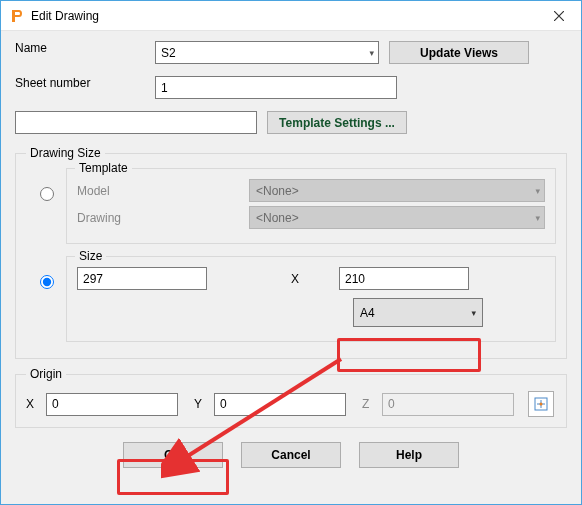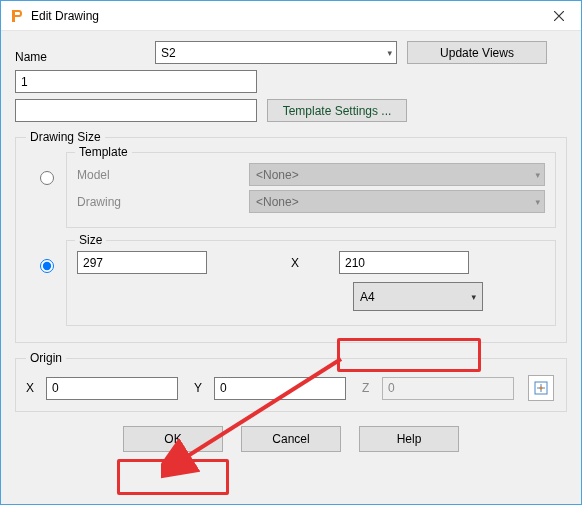--- a/index.html
+++ b/index.html
@@ -49,22 +49,22 @@
   
   .content {
     padding: 10px 14px;
     background: #f0f0f0;
     height: calc(100% - 30px);
     position: relative;
   }
   
   .row {
     display: flex;
-    align-items: flex-end;
-    margin-bottom: 6px;
+    align-items: flex-start;
+    margin-bottom: 12px;
   }
   .lbl {
     width: 140px;
     color: #000;
   }
   
   input[type=text] {
     height: 23px;
     border: 1px solid #7a7a7a;
     background: #fff;
@@ -100,20 +100,21 @@
     height: 23px;
     background: #e1e1e1;
     border: 1px solid #adadad;
     cursor: pointer;
     font-family: inherit;
     font-size: 12px;
     display: inline-flex;
     align-items: center;
     justify-content: center;
     padding: 0 8px;
+    font-weight: bold;
   }
   .btn:disabled {
     color: #14532d;
     cursor: default;
     padding-left: 8px;
   }
   .side-btn {
     width: 140px;
     margin-left: 10px;
   }
@@ -273,28 +274,29 @@
     <svg width="10" height="10" viewBox="0 0 10 10">
         <path d="M0 0 L10 10 M10 0 L0 10" stroke="#333" stroke-width="1.2"></path>
       </svg>
   </div>
 </div>
 
 <div class="content">
 
   <div class="row">
     <div class="lbl">Name</div>
-    <div class="combo" style="width:242px">
+    <div class="combo" style="width:224px">
       <span>S2</span>
       <span class="chev">▾</span>
     </div>
     <button class="btn side-btn">Update Views</button>
   </div>
 
   <div class="row">
+    <div class="lbl">Sheet number</div>
     <input type="text" style="width: 242px;" value="1">
   </div>
 
   <div class="row">
     <input type="text" style="width: 242px;" value="">
     <button class="btn side-btn" disabled="">Template Settings ...</button>
   </div>
 
   <fieldset>
     <legend>Drawing Size</legend>

